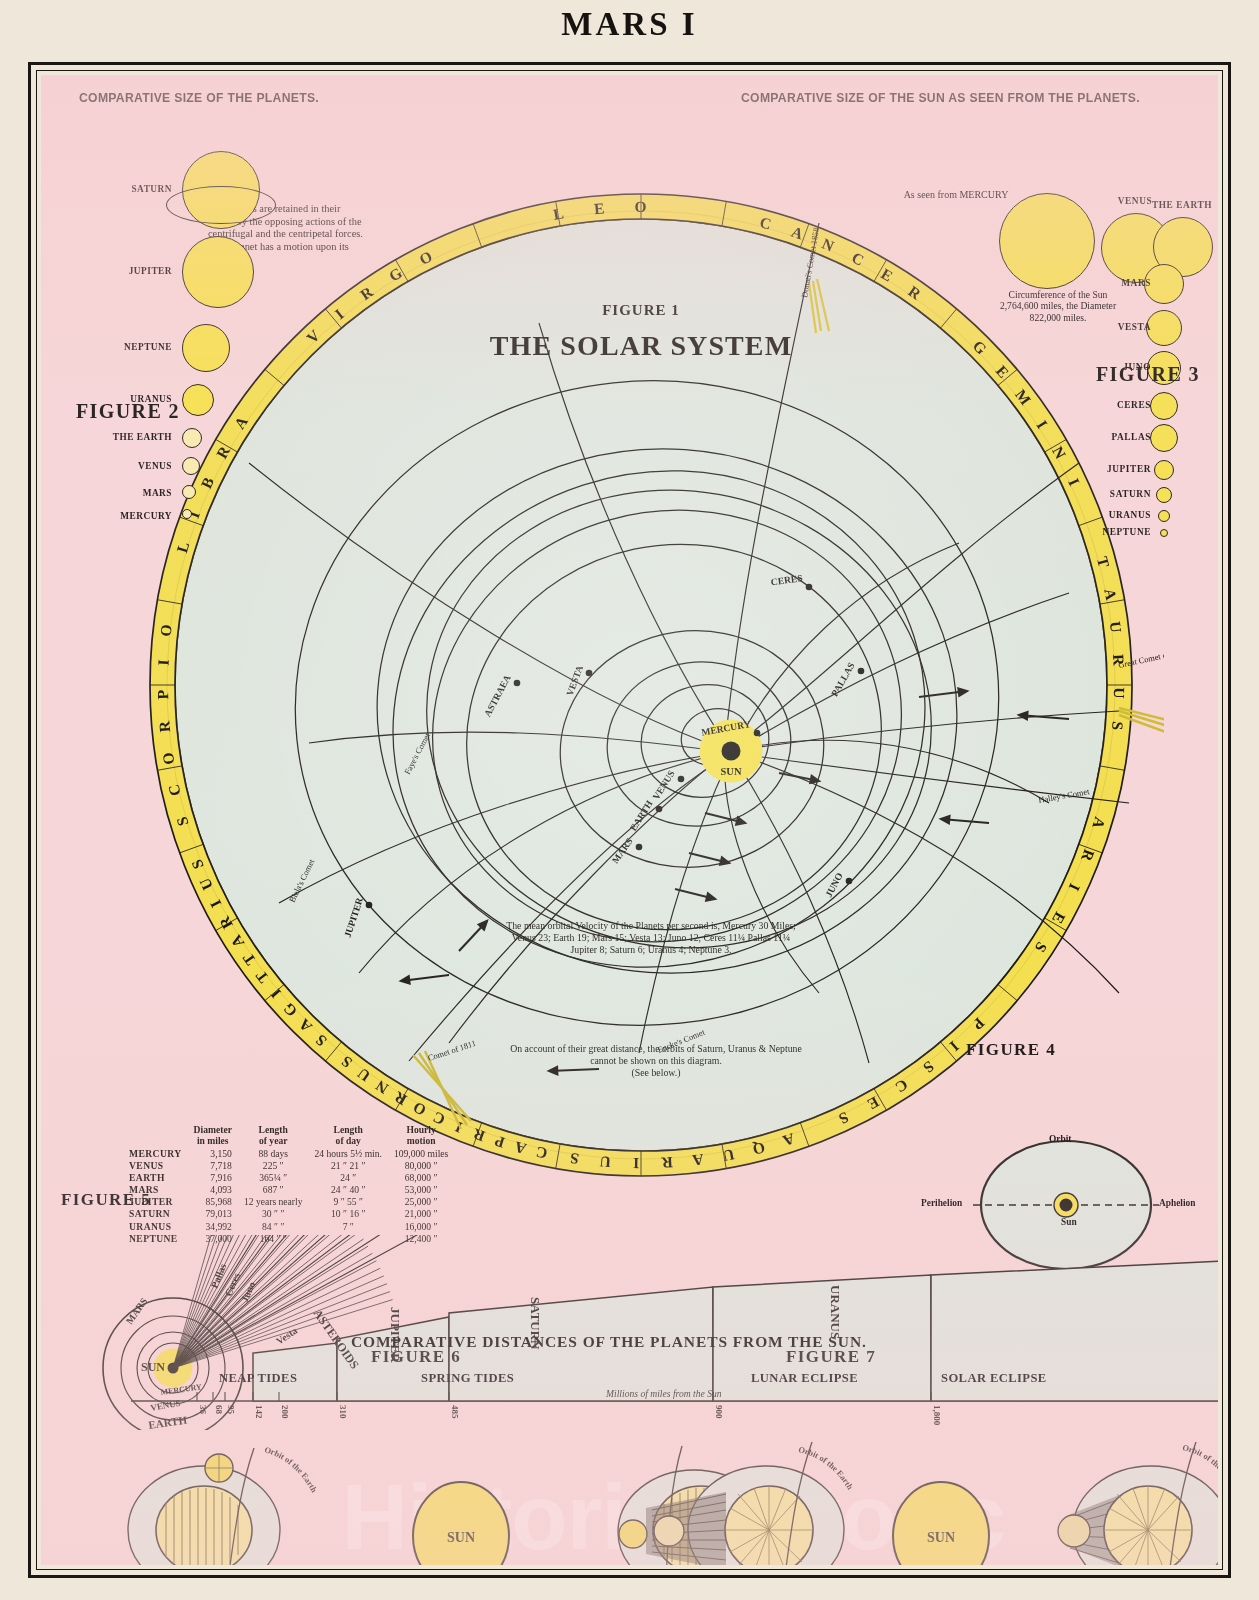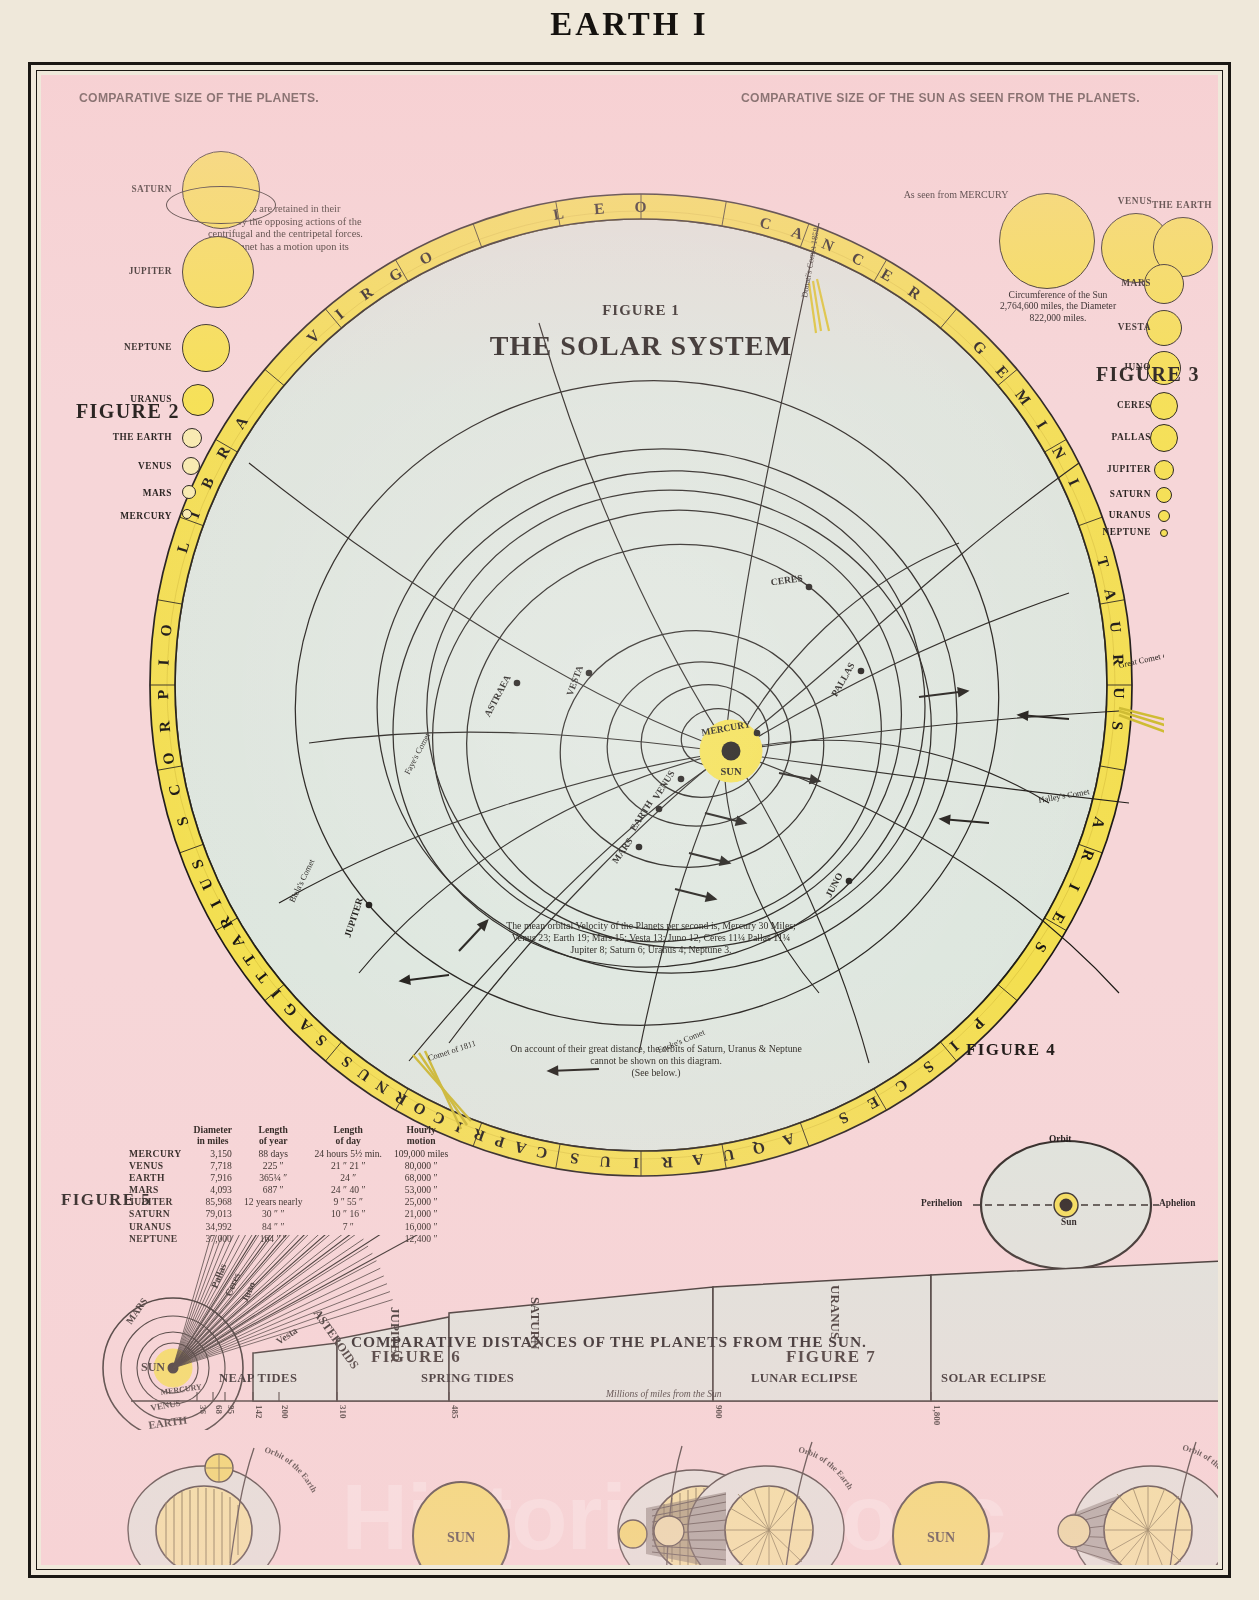--- a/index.html
+++ b/index.html
@@ -78,21 +78,21 @@
   .watermark{position:absolute;left:45px;top:1390px;width:1175px;text-align:center;
       font-family:"Liberation Sans",sans-serif;font-weight:bold;font-size:92px;color:rgba(255,255,255,.40);
       letter-spacing:-1px;pointer-events:none;user-select:none;}
   .cdist{position:absolute;font-family:"Liberation Serif",serif;font-weight:bold;font-size:15.5px;letter-spacing:.9px;}
 </style>
 </head>
 <body>
 
 <div id="plate">
 
-  <div class="plate-title">EARTH I</div>
+  <div class="plate-title">MARS I</div>
 
   <div class="frame-outer"></div>
   <div class="frame-inner"></div>
 
   <div class="field">
 
     <div id="fig1">
       <svg width="1045" height="1045" viewBox="0 0 1045 1045">
         <defs>
           <path id="zring" d="M 522,522 m -474,0 a 474,474 0 1,1 948,0 a 474,474 0 1,1 -948,0"></path>

